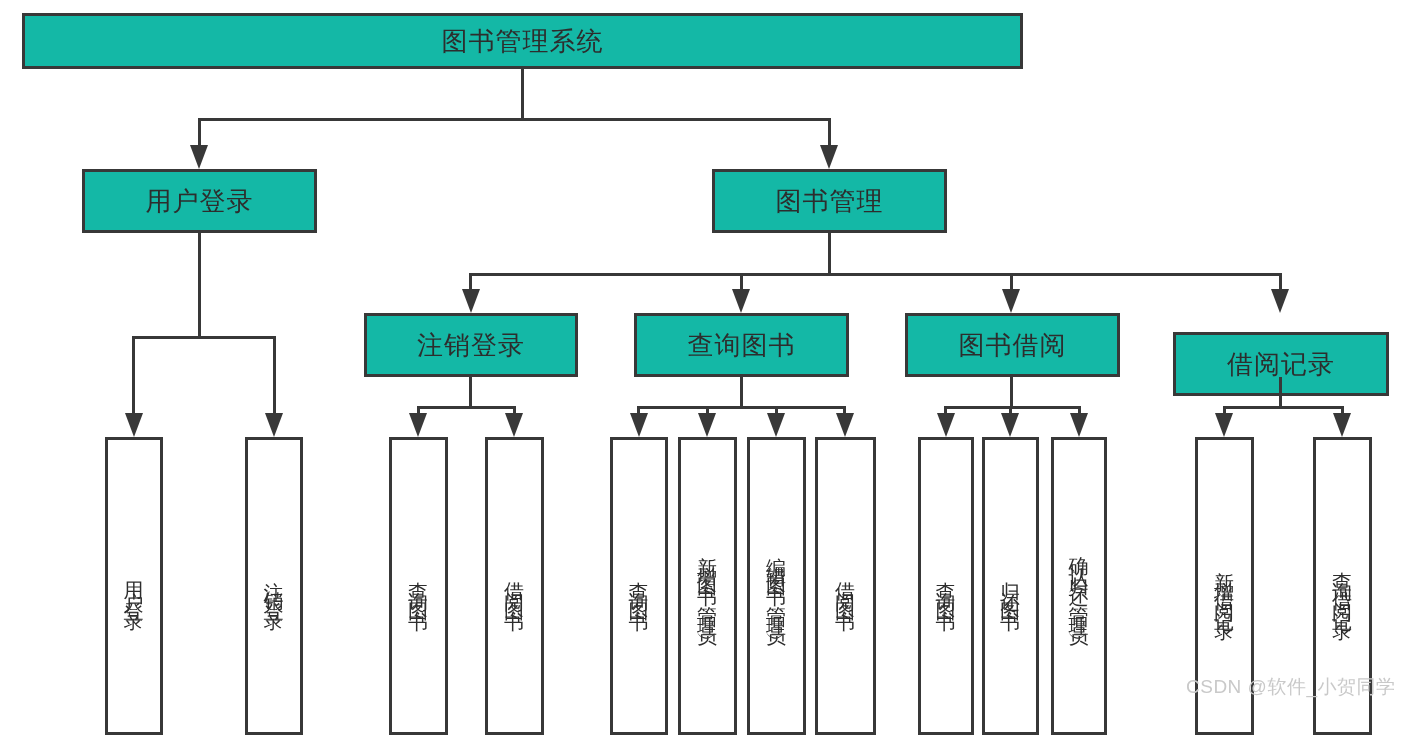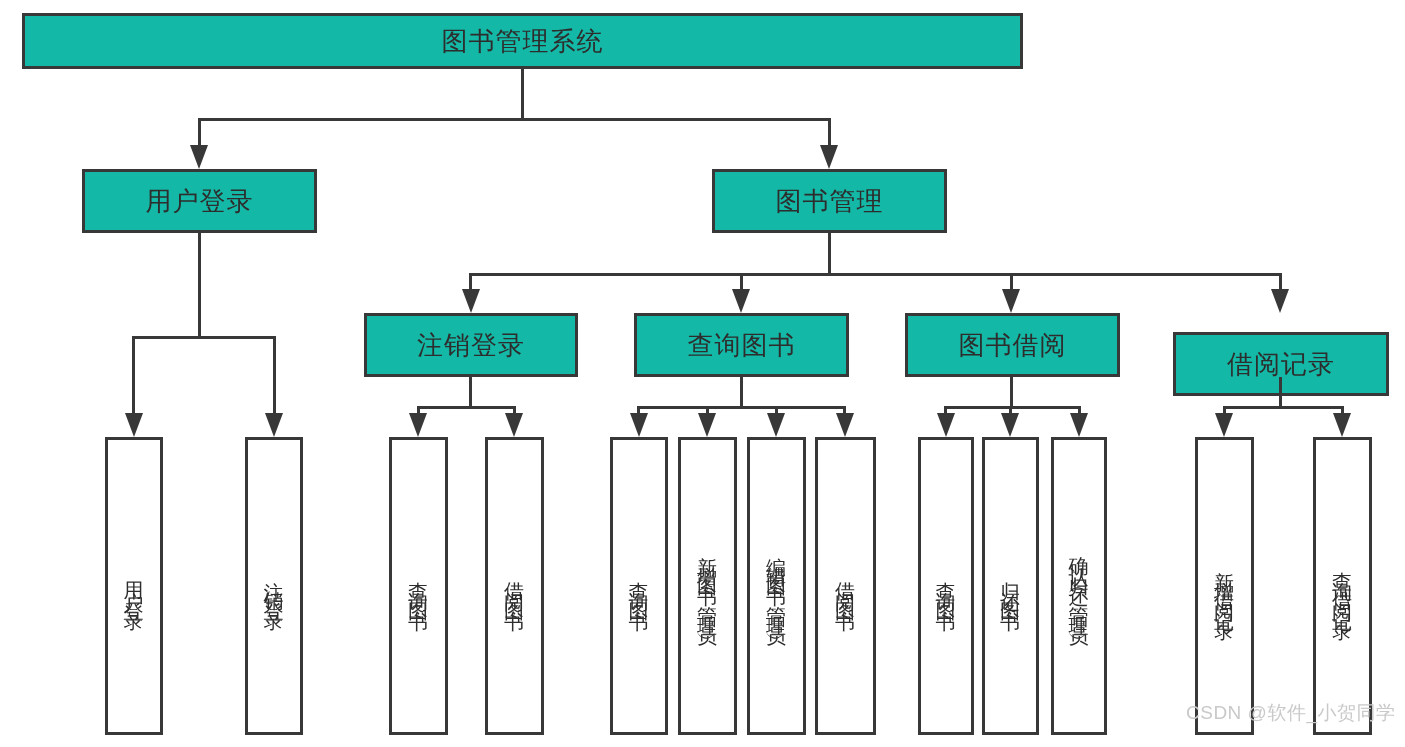--- a/index.html
+++ b/index.html
@@ -34,21 +34,21 @@
     letter-spacing:10px;line-height:1;
   }
   .ln{position:absolute;background:var(--line);}
   .arr{
     position:absolute;width:0;height:0;
     border-left:9px solid transparent;
     border-right:9px solid transparent;
     border-top:24px solid var(--line);
   }
   .wm{
-    position:absolute;left:1186px;top:700px;
+    position:absolute;left:1186px;top:674px;
     font-size:19px;letter-spacing:0.5px;
     color:var(--watermark);z-index:5;white-space:nowrap;
   }
 </style>
 </head>
 <body>
 
 <div id="stage">
 
   <div class="bx" style="left:22px;top:13px;width:1001px;height:56px">图书管理系统</div>

